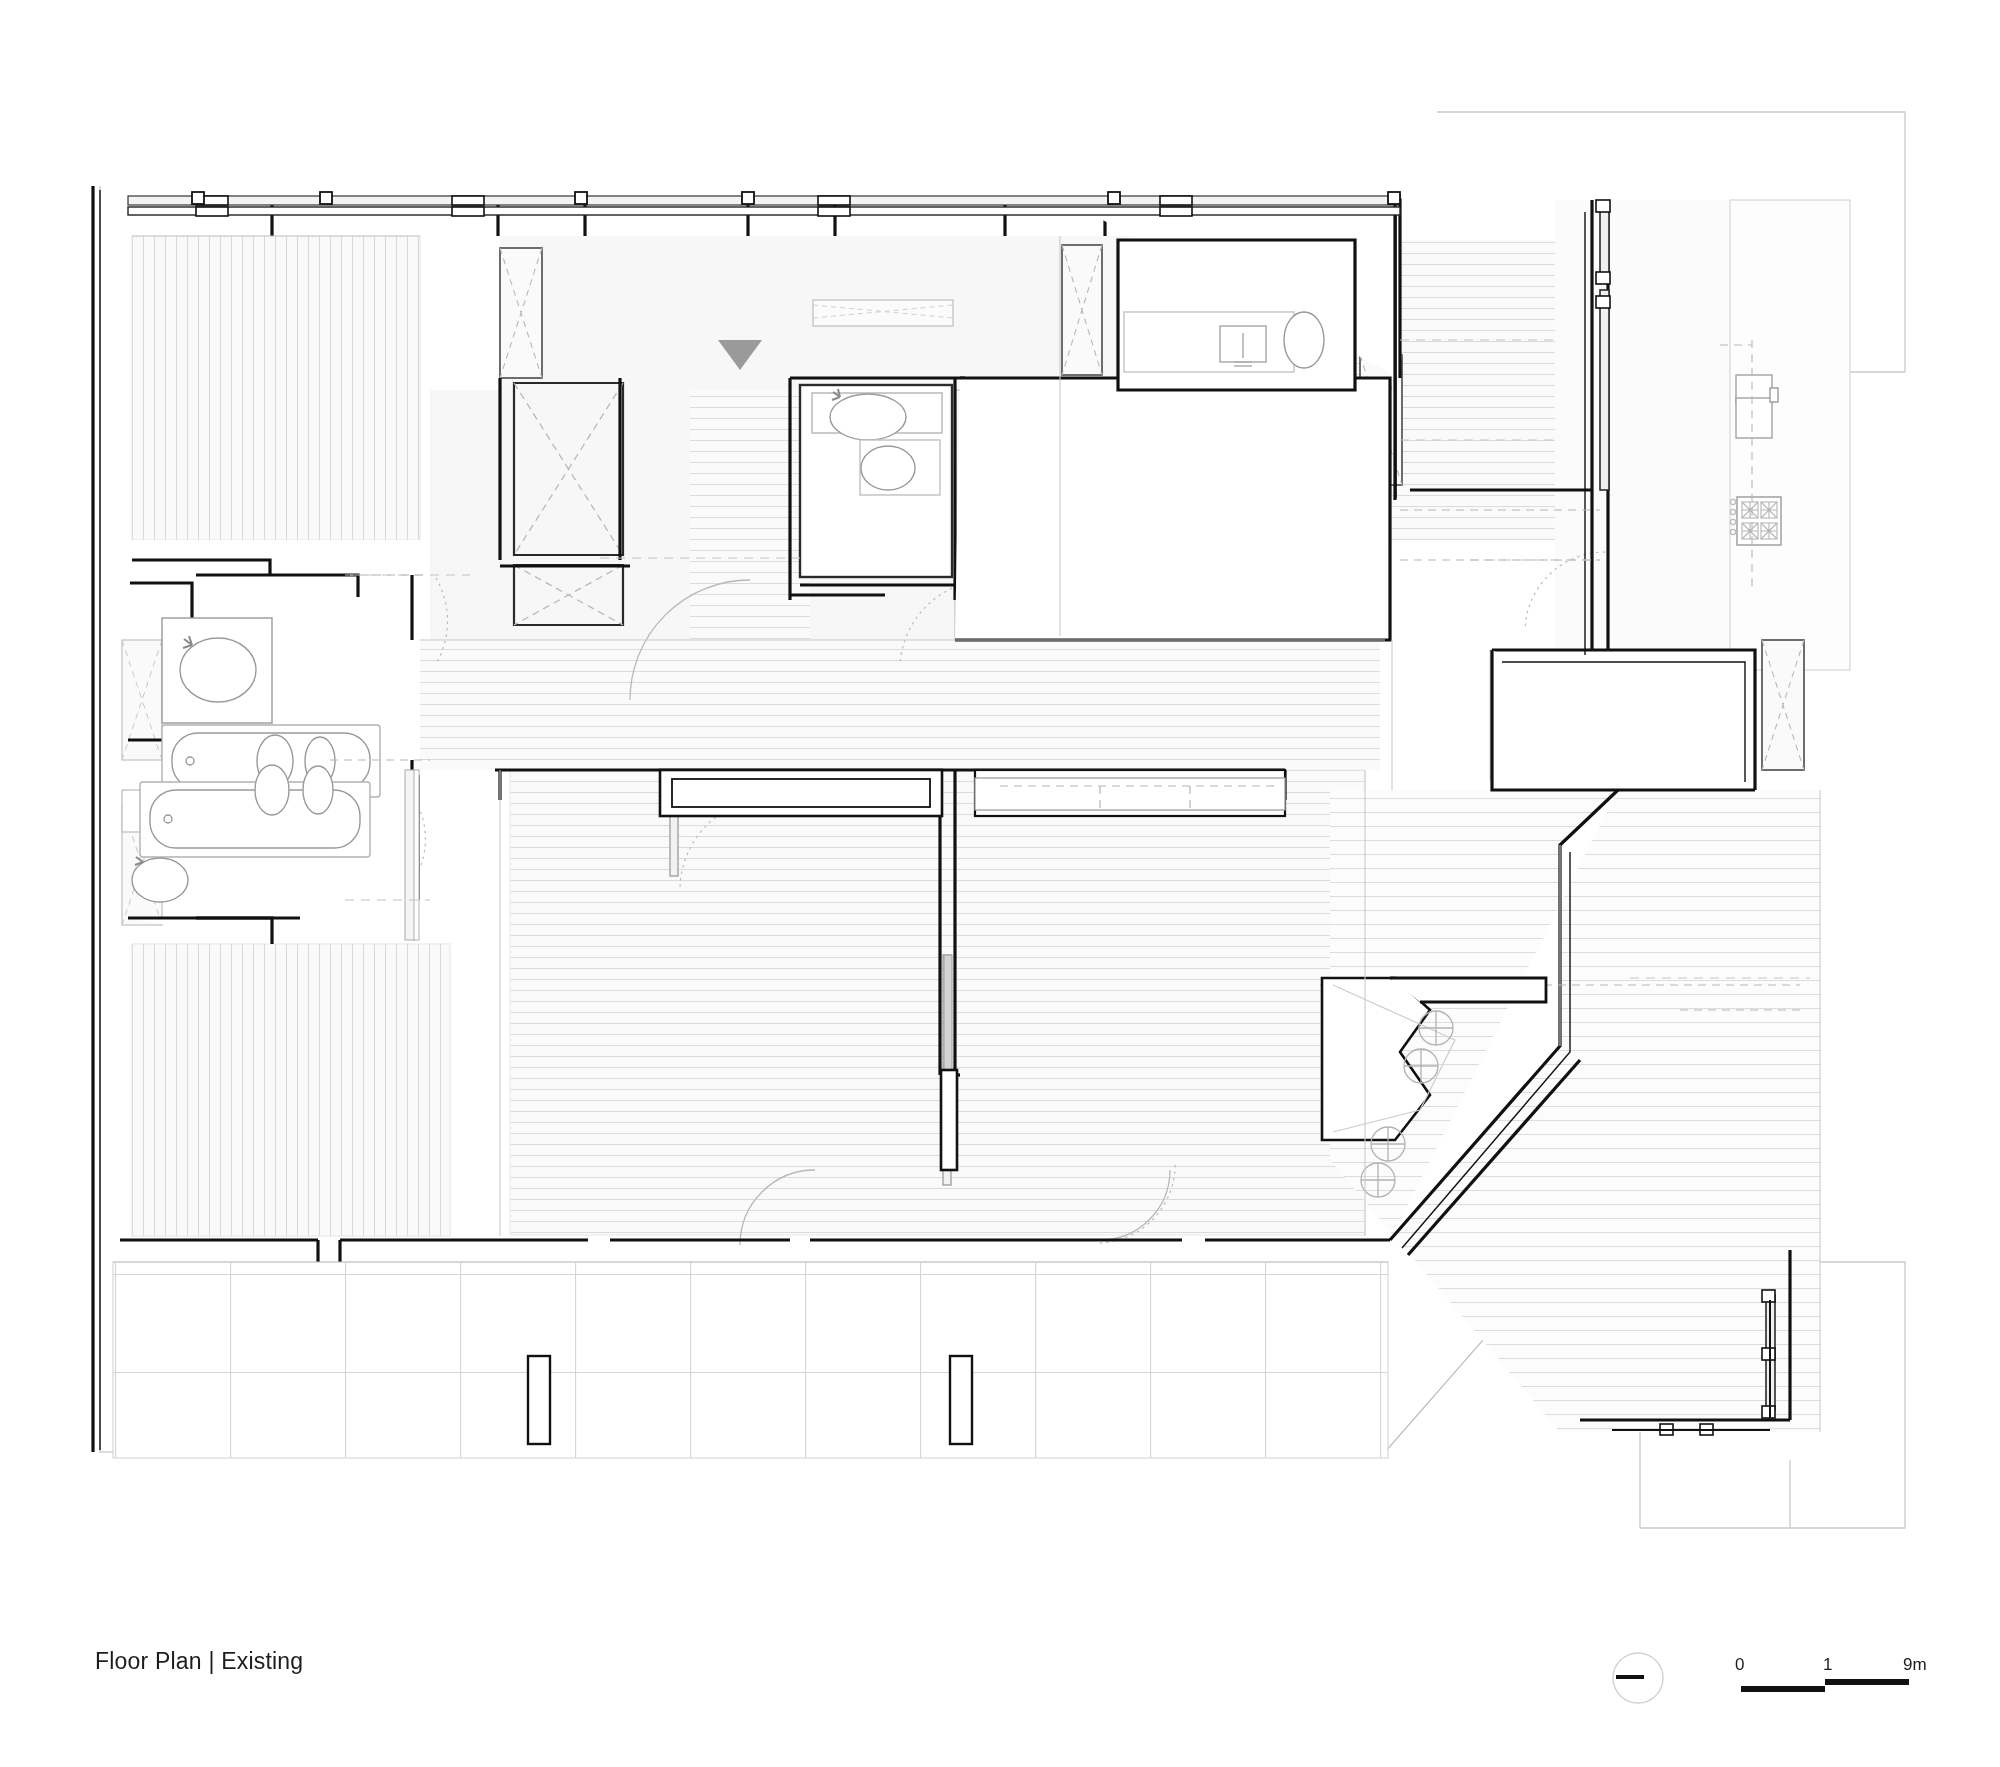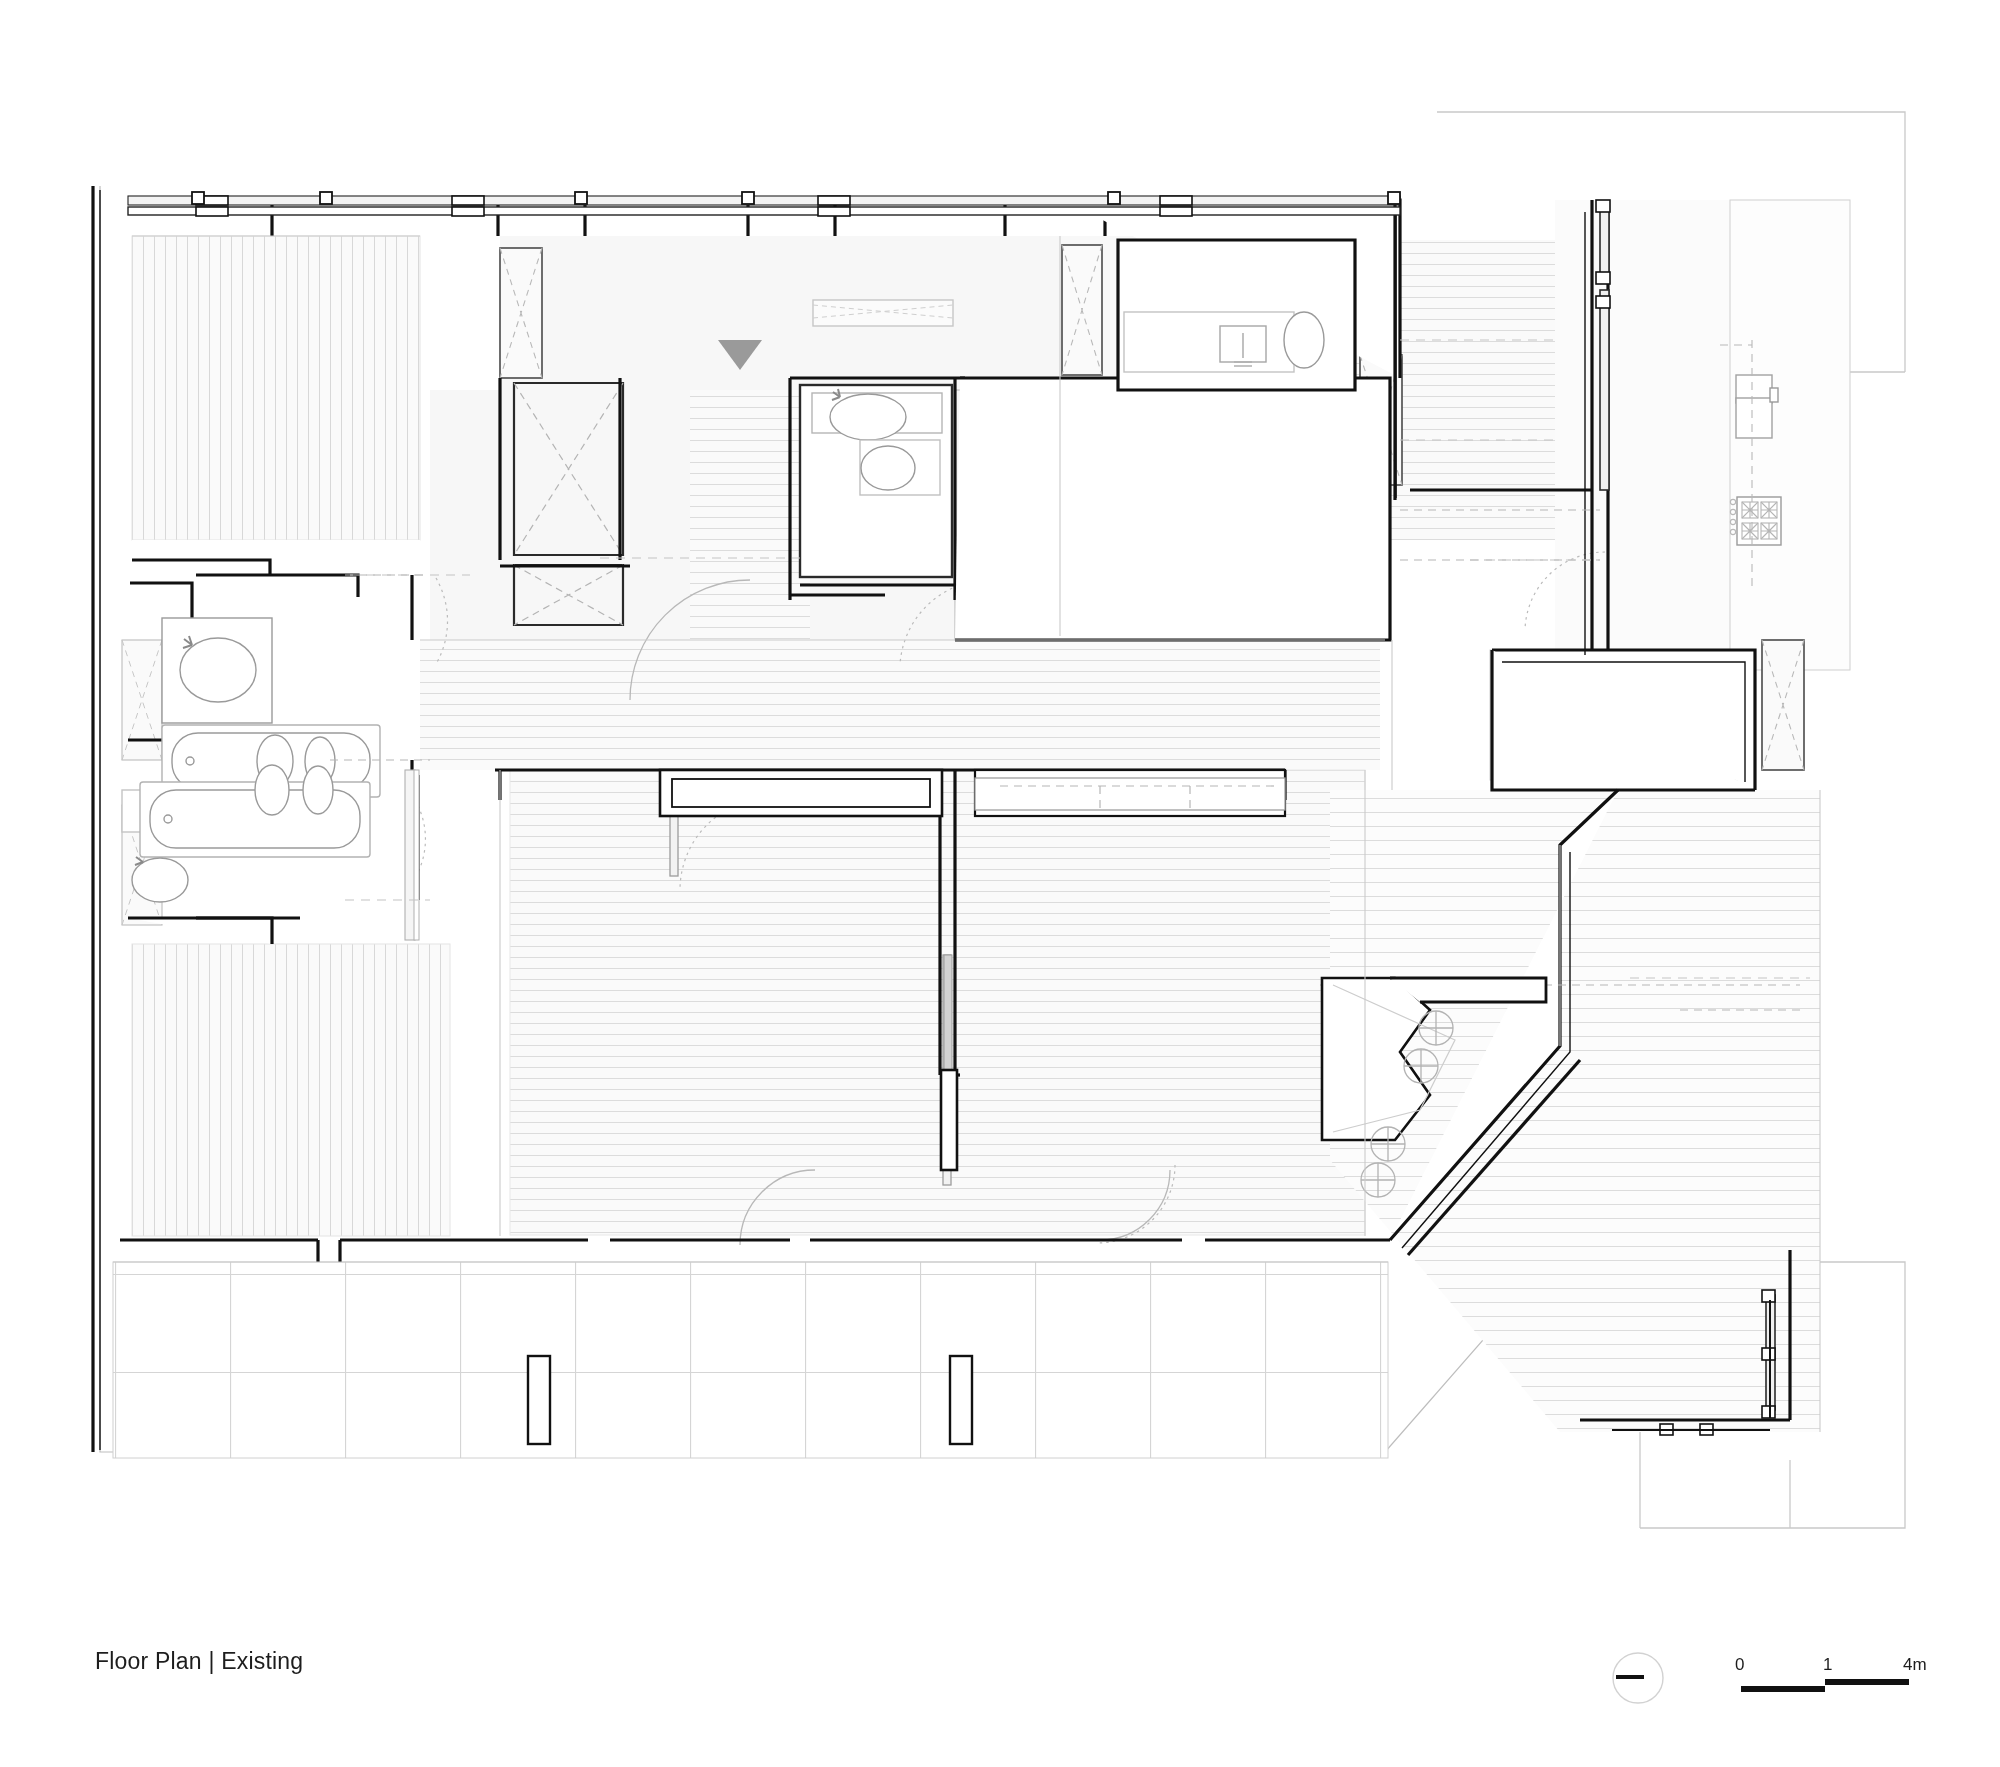--- a/index.html
+++ b/index.html
@@ -458,21 +458,21 @@
 
   <svg class="north" viewBox="0 0 56 56">
     <circle cx="28" cy="28" r="25" fill="none" stroke="#d2d2d2" stroke-width="1.4"></circle>
     <line x1="6" y1="27" x2="34" y2="27" stroke="#111111" stroke-width="4"></line>
   </svg>
 
   <div class="scale-block">
     <div class="scale-labels">
       <span class="sl0">0</span>
       <span class="sl1">1</span>
-      <span class="sl2">4m</span>
+      <span class="sl2">9m</span>
     </div>
     <div class="scalebar">
       <div class="sb-seg" style="left:6px;  top:7px; width:84px; height:6px;"></div>
       <div class="sb-seg" style="left:90px; top:0px; width:84px; height:6px;"></div>
       <div class="sb-seg" style="left:174px;top:7px; width:0px;  height:6px;"></div>
       <div class="sb-seg" style="left:174px;top:7px; width:0px;  height:6px;"></div>
     </div>
     <div class="scalebar" style="top:24px;">
       <div class="sb-seg" style="left:174px;top:7px; width:0px; height:6px;"></div>
     </div>

